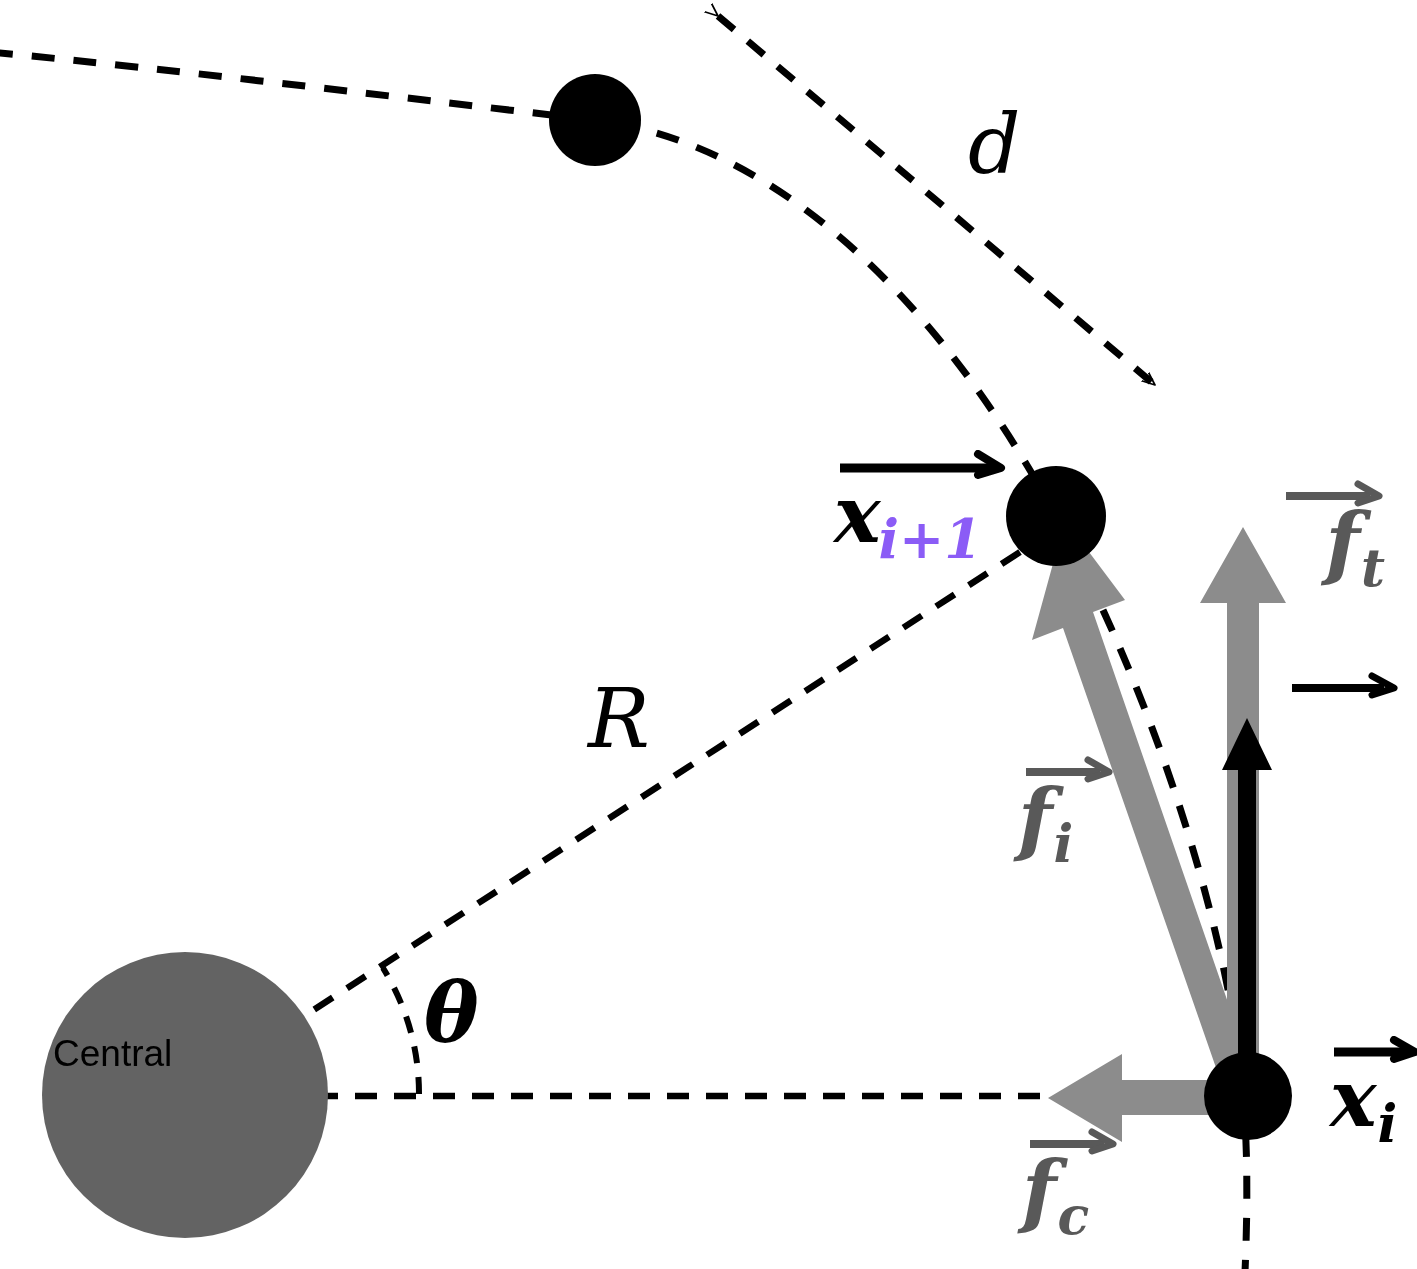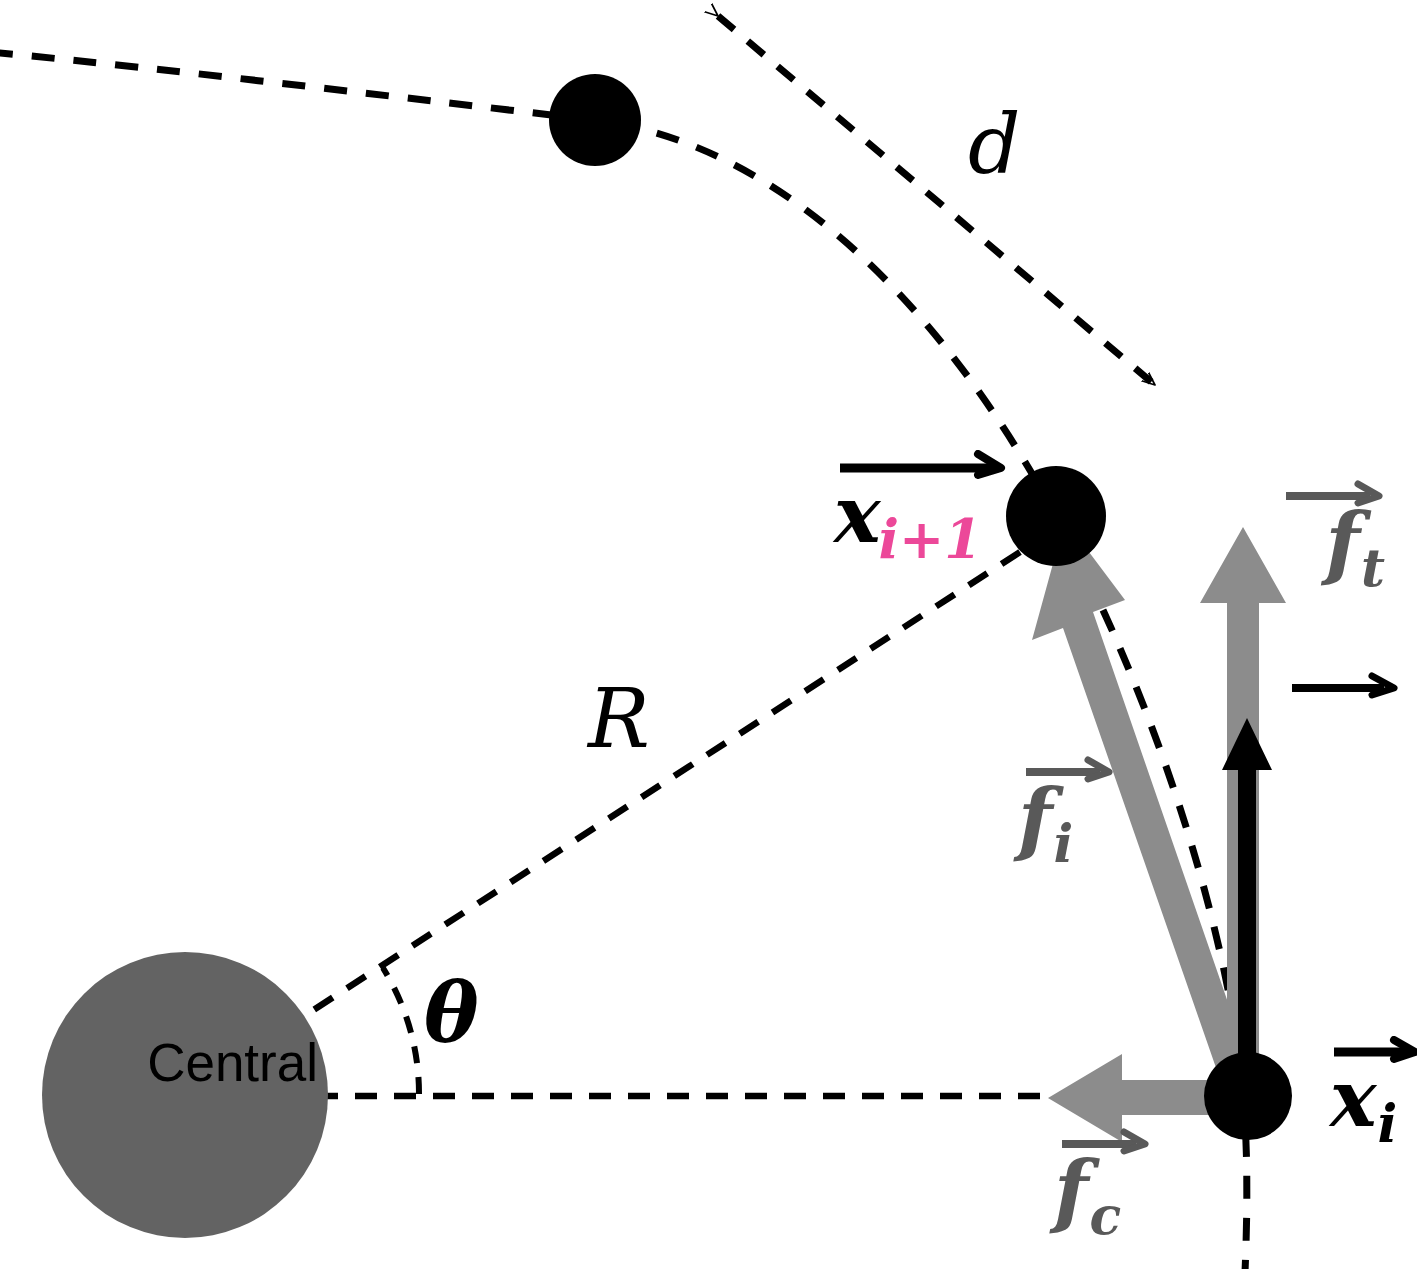--- a/index.html
+++ b/index.html
@@ -24,24 +24,24 @@
     width: 1417px;
     height: 1269px;
   }
   .lbl {
     position: absolute;
     white-space: nowrap;
     line-height: 1;
   }
   .body-label {
     position: absolute;
-    text-align: right;
+    text-align: left;
     color: #000000;
     font-family: "Liberation Sans", sans-serif;
-    font-size: 53px;
+    font-size: 37px;
     line-height: 1.18;
     white-space: nowrap;
   }
   .mathlbl {
     font-family: "DejaVu Serif", serif;
     font-style: italic;
   }
 </style>
 </head>
 <body>
@@ -119,21 +119,21 @@
   <div class="lbl" style="left:424px; top:972px;">
     <span class="mathlbl" style="font-size:82px; color:#000000; font-weight:bold;">θ</span>
   </div>
 
   <div class="lbl" style="left:834px; top:450px;">
     <svg width="168" height="30" viewBox="0 0 168 30" style="display:block; margin-left:4px;">
       <path d="M 2,18 L 155,18" stroke="#000" stroke-width="9" fill="none" stroke-linecap="butt"></path>
       <path d="M 140,4 L 163,18 L 140,25" stroke="#000" stroke-width="8" fill="none" stroke-linecap="round" stroke-linejoin="round"></path>
     </svg>
     <div style="margin-top:-4px;">
-      <span class="mathlbl" style="font-size:78px; color:#000000; font-weight:bold;">x</span><span class="mathlbl" style="font-size:54px; color:#ec4899; font-weight:bold; position:relative; top:16px; left:-2px;">i+1</span>
+      <span class="mathlbl" style="font-size:78px; color:#000000; font-weight:bold;">x</span><span class="mathlbl" style="font-size:54px; color:#8b5cf6; font-weight:bold; position:relative; top:16px; left:-2px;">i+1</span>
     </div>
   </div>
 
   <div class="lbl" style="left:1278px; top:480px;">
     <svg width="100" height="28" viewBox="0 0 100 28" style="display:block; margin-left:6px;">
       <path d="M 2,16 L 86,16" stroke="#595959" stroke-width="8" fill="none" stroke-linecap="butt"></path>
       <path d="M 74,4 L 95,16 L 74,23" stroke="#595959" stroke-width="7" fill="none" stroke-linecap="round" stroke-linejoin="round"></path>
     </svg>
     <div style="margin-top:-6px;text-align:right;">
       <span class="mathlbl" style="font-size:80px; color:#595959; font-weight:bold;">f</span><span class="mathlbl" style="font-size:52px; color:#595959; font-weight:bold; position:relative; top:16px; left:1px;">t</span>
@@ -150,21 +150,21 @@
   <div class="lbl" style="left:1018px; top:756px;">
     <svg width="90" height="28" viewBox="0 0 90 28" style="display:block; margin-left:6px;">
       <path d="M 2,16 L 76,16" stroke="#595959" stroke-width="8" fill="none" stroke-linecap="butt"></path>
       <path d="M 64,4 L 85,16 L 64,23" stroke="#595959" stroke-width="7" fill="none" stroke-linecap="round" stroke-linejoin="round"></path>
     </svg>
     <div style="margin-top:-6px;">
       <span class="mathlbl" style="font-size:80px; color:#595959; font-weight:bold;">f</span><span class="mathlbl" style="font-size:52px; color:#595959; font-weight:bold; position:relative; top:16px; left:1px;">i</span>
     </div>
   </div>
 
-  <div class="lbl" style="left:1054px; top:1128px;">
+  <div class="lbl" style="left:1022px; top:1128px;">
     <svg width="90" height="28" viewBox="0 0 90 28" style="display:block; margin-left:6px;">
       <path d="M 2,16 L 76,16" stroke="#595959" stroke-width="8" fill="none" stroke-linecap="butt"></path>
       <path d="M 64,4 L 85,16 L 64,23" stroke="#595959" stroke-width="7" fill="none" stroke-linecap="round" stroke-linejoin="round"></path>
     </svg>
     <div style="margin-top:-6px;">
       <span class="mathlbl" style="font-size:80px; color:#595959; font-weight:bold;">f</span><span class="mathlbl" style="font-size:52px; color:#595959; font-weight:bold; position:relative; top:16px; left:1px;">c</span>
     </div>
   </div>
 
   <div class="lbl" style="left:1330px; top:1036px;">

